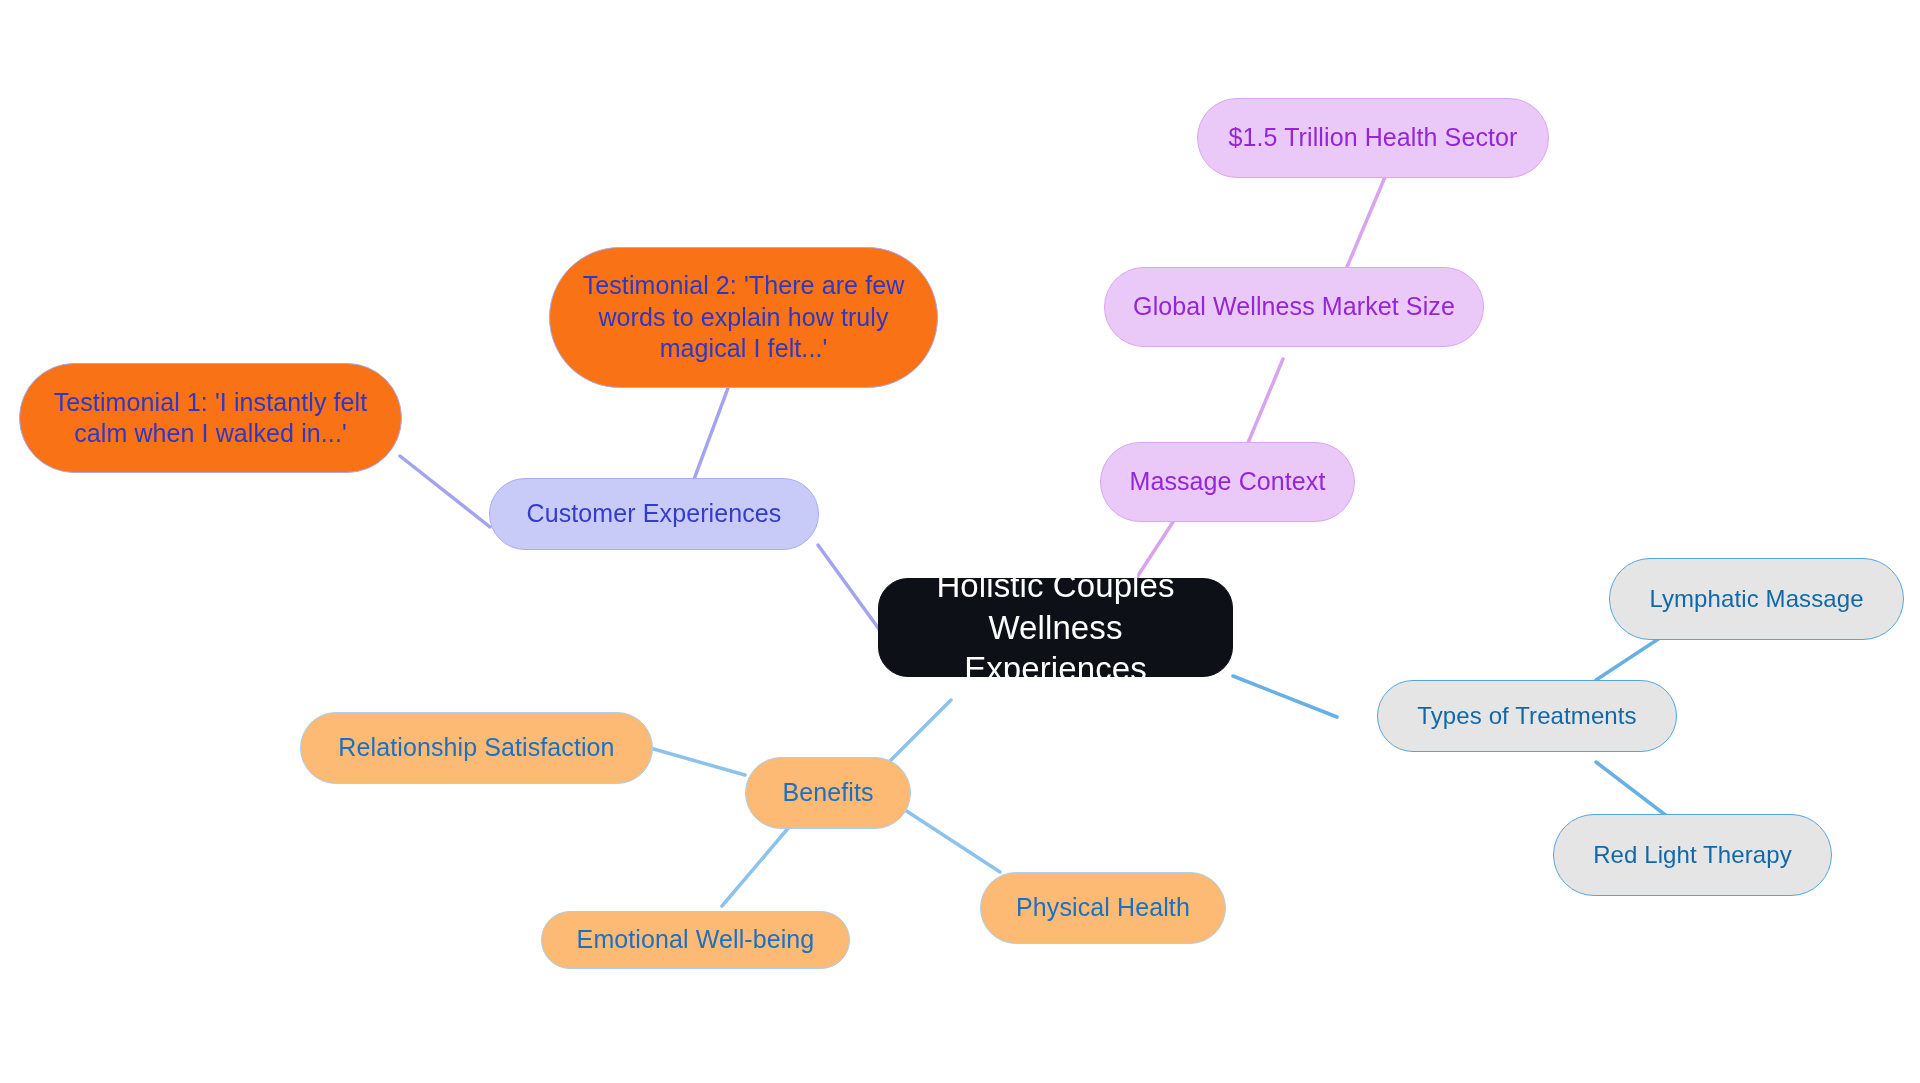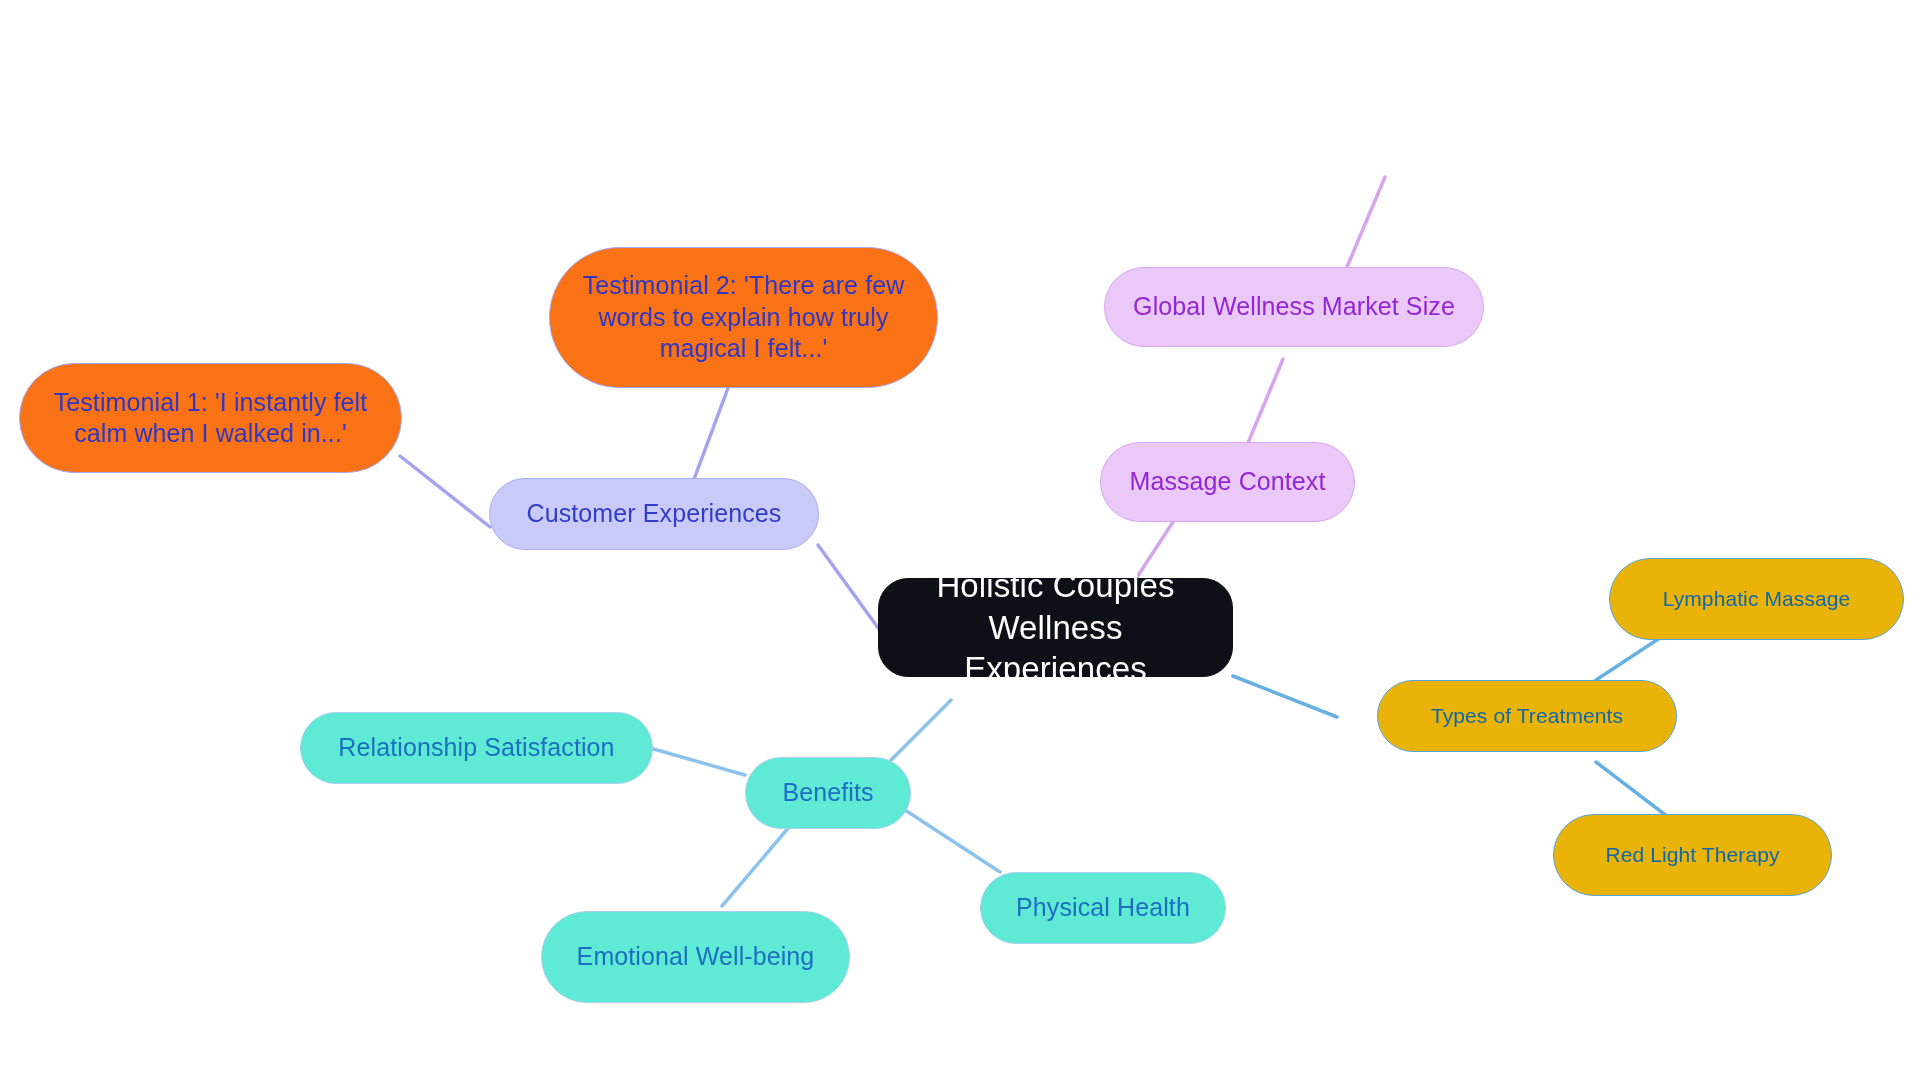--- a/index.html
+++ b/index.html
@@ -71,28 +71,28 @@
   
   .n-pink {
     background: #eac8f8;
     border-color: #d9a6ef;
     color: #9326d6;
     font-size: 25px;
   }
 
   
   .n-blue {
-    background: #eab308;
+    background: #e5e5e5;
     border-color: #55a6de;
     color: #1168a8;
-    font-size: 21px;
+    font-size: 24px;
   }
   
   .n-blue-light {
-    background: #5eead4;
+    background: #fdba74;
     border-color: #a9cff2;
     color: #1d6fc0;
     font-size: 25px;
   }
 </style>
 </head>
 <body>
 
 <div id="canvas">
 
@@ -133,20 +133,23 @@
   </div>
 
   <div class="node n-pink" style="left:1100px; top:442px; width:255px; height:80px;">
     <span class="node-label">Massage Context</span>
   </div>
 
   <div class="node n-pink" style="left:1104px; top:267px; width:380px; height:80px;">
     <span class="node-label">Global Wellness Market Size</span>
   </div>
 
+  <div class="node n-pink" style="left:1197px; top:98px; width:352px; height:80px;">
+    <span class="node-label">$1.5 Trillion Health Sector</span>
+  </div>
 
   <div class="node n-blue" style="left:1377px; top:680px; width:300px; height:72px;">
     <span class="node-label">Types of Treatments</span>
   </div>
 
   <div class="node n-blue" style="left:1609px; top:558px; width:295px; height:82px;">
     <span class="node-label">Lymphatic Massage</span>
   </div>
 
   <div class="node n-blue" style="left:1553px; top:814px; width:279px; height:82px;">
@@ -154,21 +157,21 @@
   </div>
 
   <div class="node n-blue-light" style="left:745px; top:757px; width:166px; height:72px;">
     <span class="node-label">Benefits</span>
   </div>
 
   <div class="node n-blue-light" style="left:300px; top:712px; width:353px; height:72px;">
     <span class="node-label">Relationship Satisfaction</span>
   </div>
 
-  <div class="node n-blue-light" style="left:541px; top:911px; width:309px; height:92px;text-align:right;">
+  <div class="node n-blue-light" style="left:541px; top:911px; width:309px; height:58px;text-align:right;">
     <span class="node-label">Emotional Well-being</span>
   </div>
 
   <div class="node n-blue-light" style="left:980px; top:872px; width:246px; height:72px;">
     <span class="node-label">Physical Health</span>
   </div>
 
 </div>
 
 </body></html>

